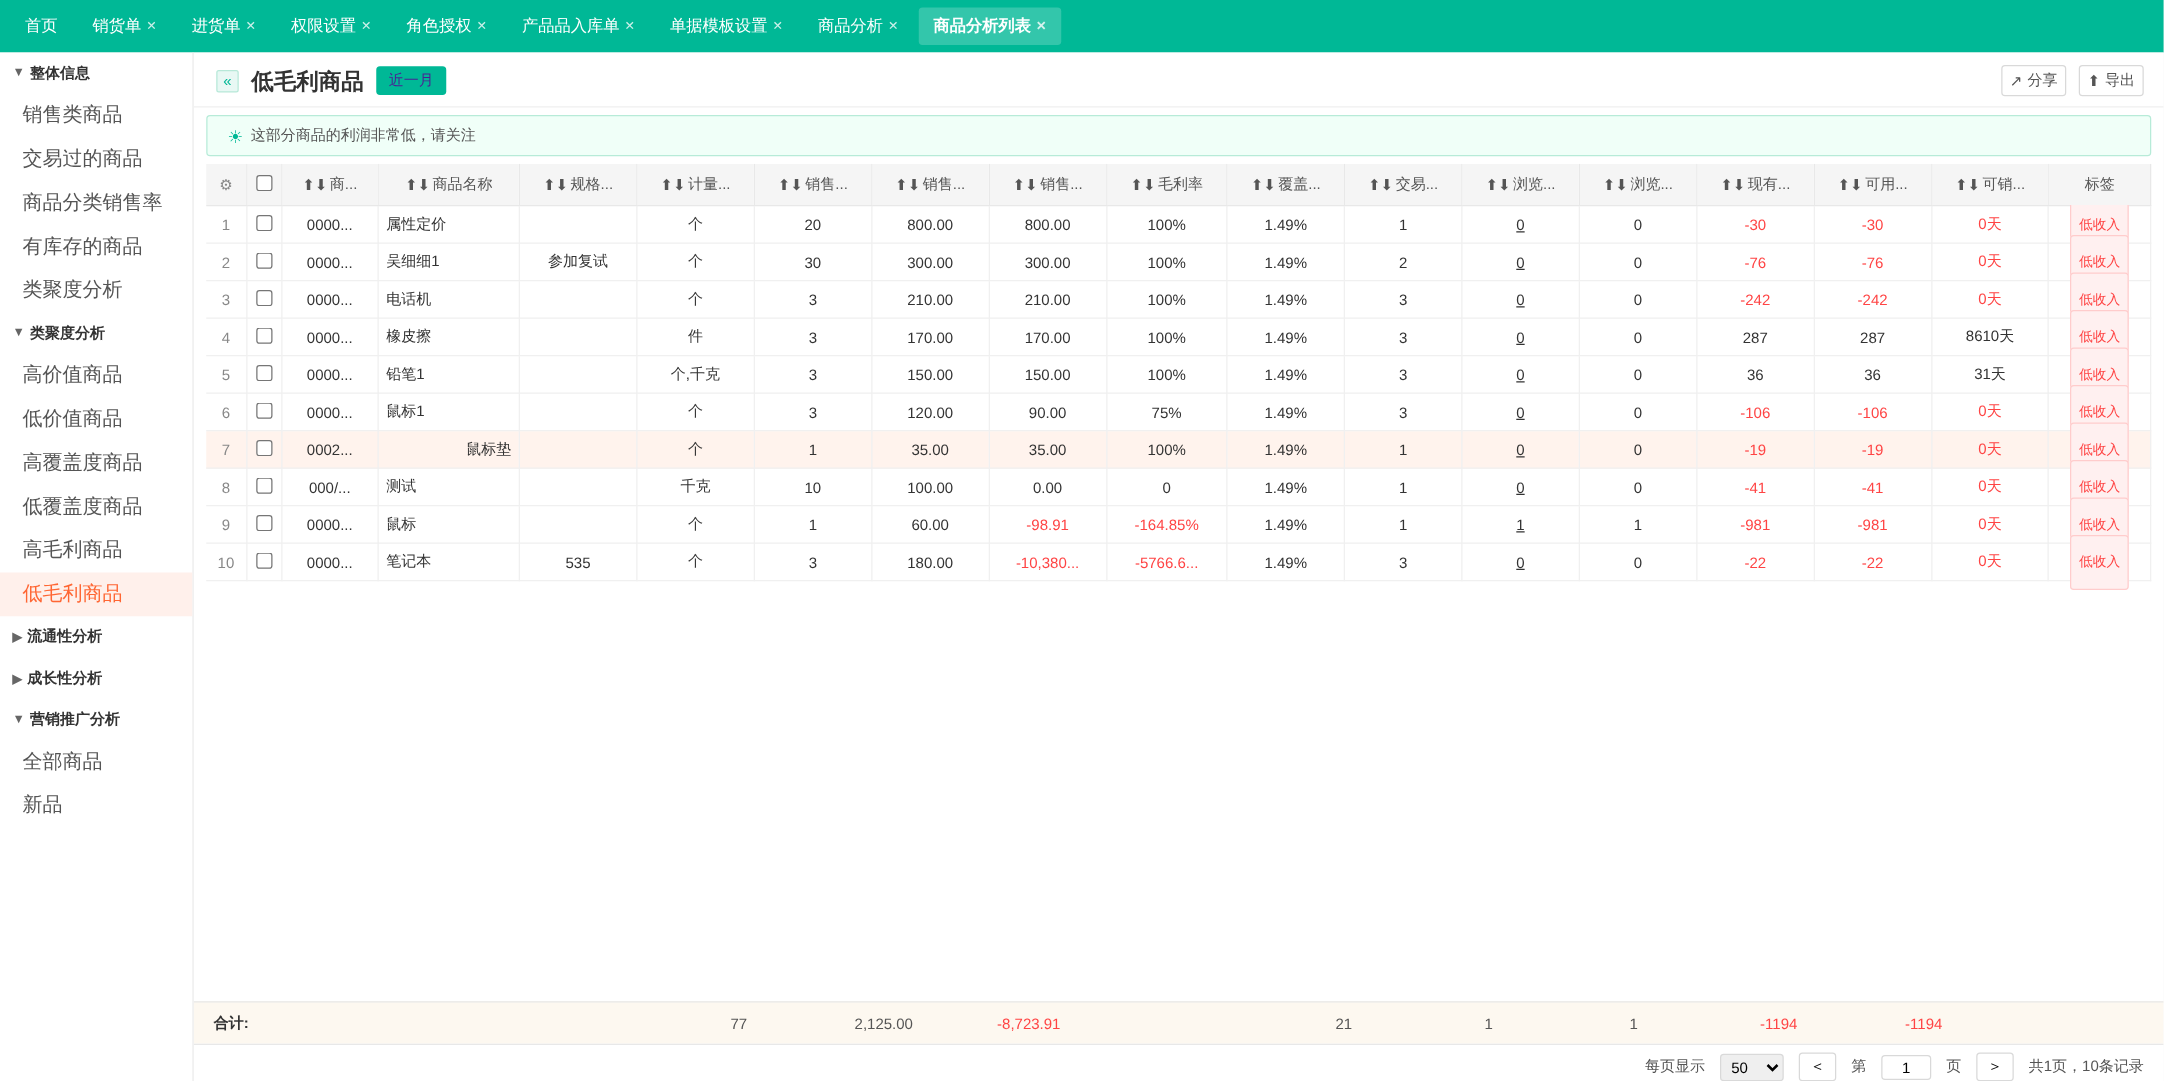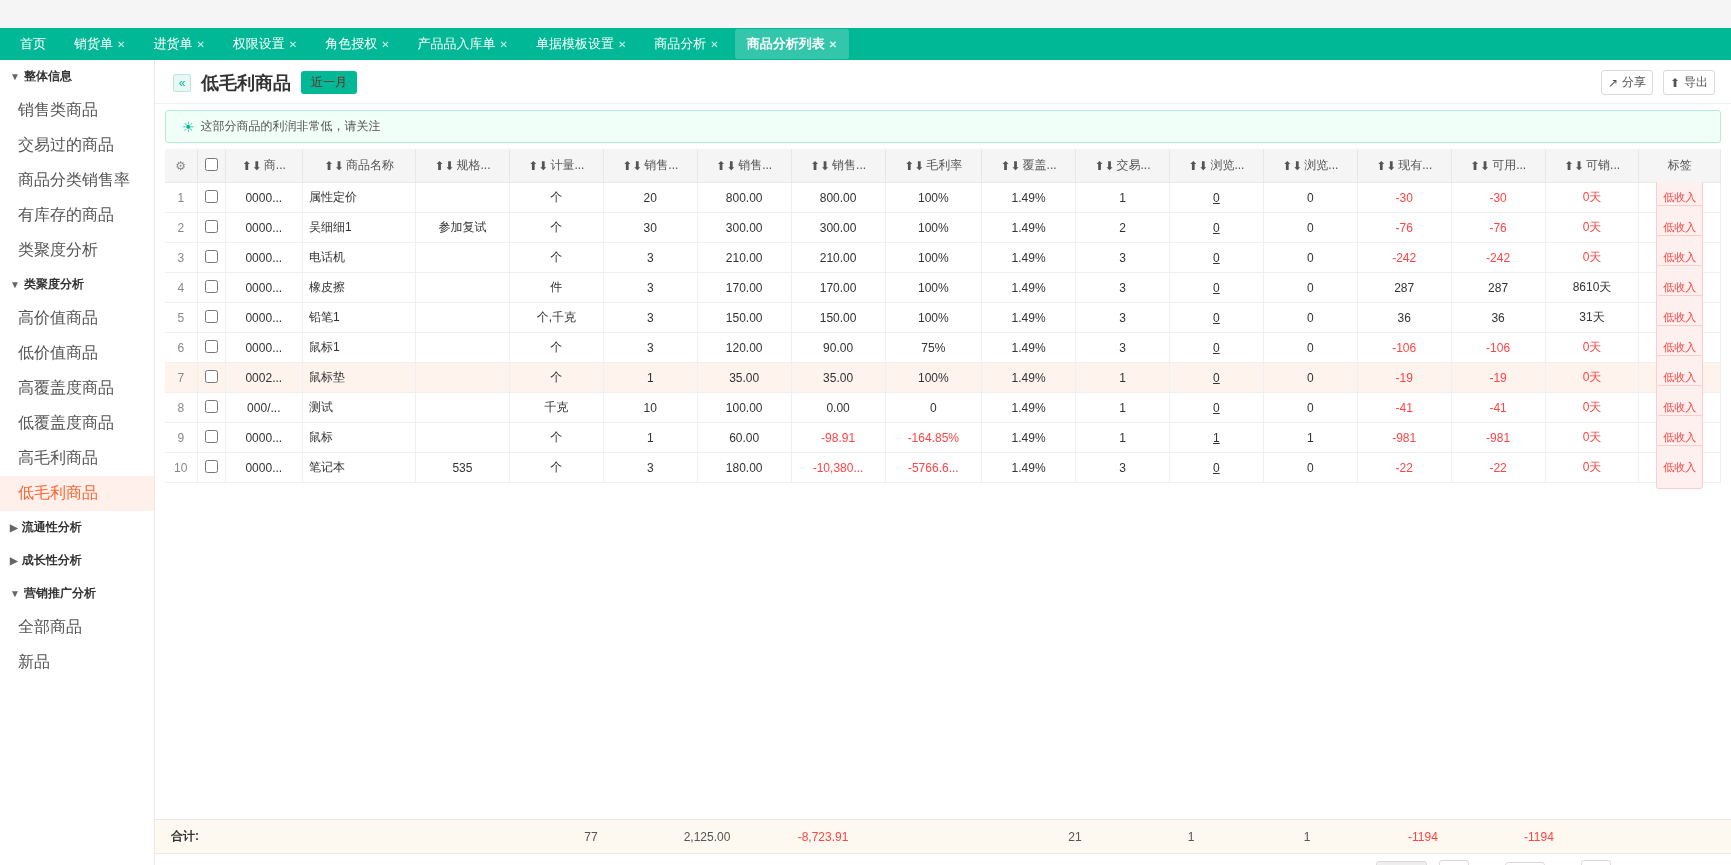--- a/index.html
+++ b/index.html
@@ -3,24 +3,23 @@
   <meta charset="utf-8">
   <style>
     * { margin: 0; padding: 0; box-sizing: border-box; }
     body { font-family: "Microsoft YaHei", Arial, sans-serif; font-size: 12px; background: #f5f5f5; color: #333; overflow: hidden; }
 
     
     .top-nav {
       background: #00b896;
       display: flex;
       align-items: center;
-      height: 32px;
+      height: 42px;
       padding: 0 8px;
       gap: 4px;
-      margin-top: 28px;
     }
     .nav-item {
       color: #fff;
       padding: 6px 12px;
       cursor: pointer;
       font-size: 13px;
       white-space: nowrap;
       display: flex;
       align-items: center;
       gap: 4px;
@@ -79,21 +78,21 @@
       gap: 10px;
       border-bottom: 1px solid #f0f0f0;
     }
     .page-title-text {
       font-size: 18px;
       font-weight: bold;
       color: #333;
     }
     .filter-btn {
       background: #00b896;
-      color: #7f1d1d;
+      color: #4c1d95;
       border: none;
       border-radius: 3px;
       padding: 3px 10px;
       font-size: 12px;
       cursor: pointer;
     }
     .search-box {
       display: flex;
       align-items: center;
       border: 1px solid #d9d9d9;
@@ -544,21 +543,21 @@
       <td>0</td>
       <td class="red-text">-106</td>
       <td class="red-text">-106</td>
       <td class="red-text">0天</td>
       <td><span class="tag-low-income">低收入</span></td>
     </tr>
             <tr class="highlighted">
       <td><span class="row-num">7</span></td>
       <td><input type="checkbox" style=""></td>
       <td>0002...</td>
-      <td style="text-align:left">鼠标垫</td>
+      <td style="text-align:right">鼠标垫</td>
       <td></td>
       <td>个</td>
       <td>1</td>
       <td>35.00</td>
       <td class="">35.00</td>
       <td class="">100%</td>
       <td>1.49%</td>
       <td>1</td>
       <td><span class="underline-link">0</span></td>
       <td>0</td>

